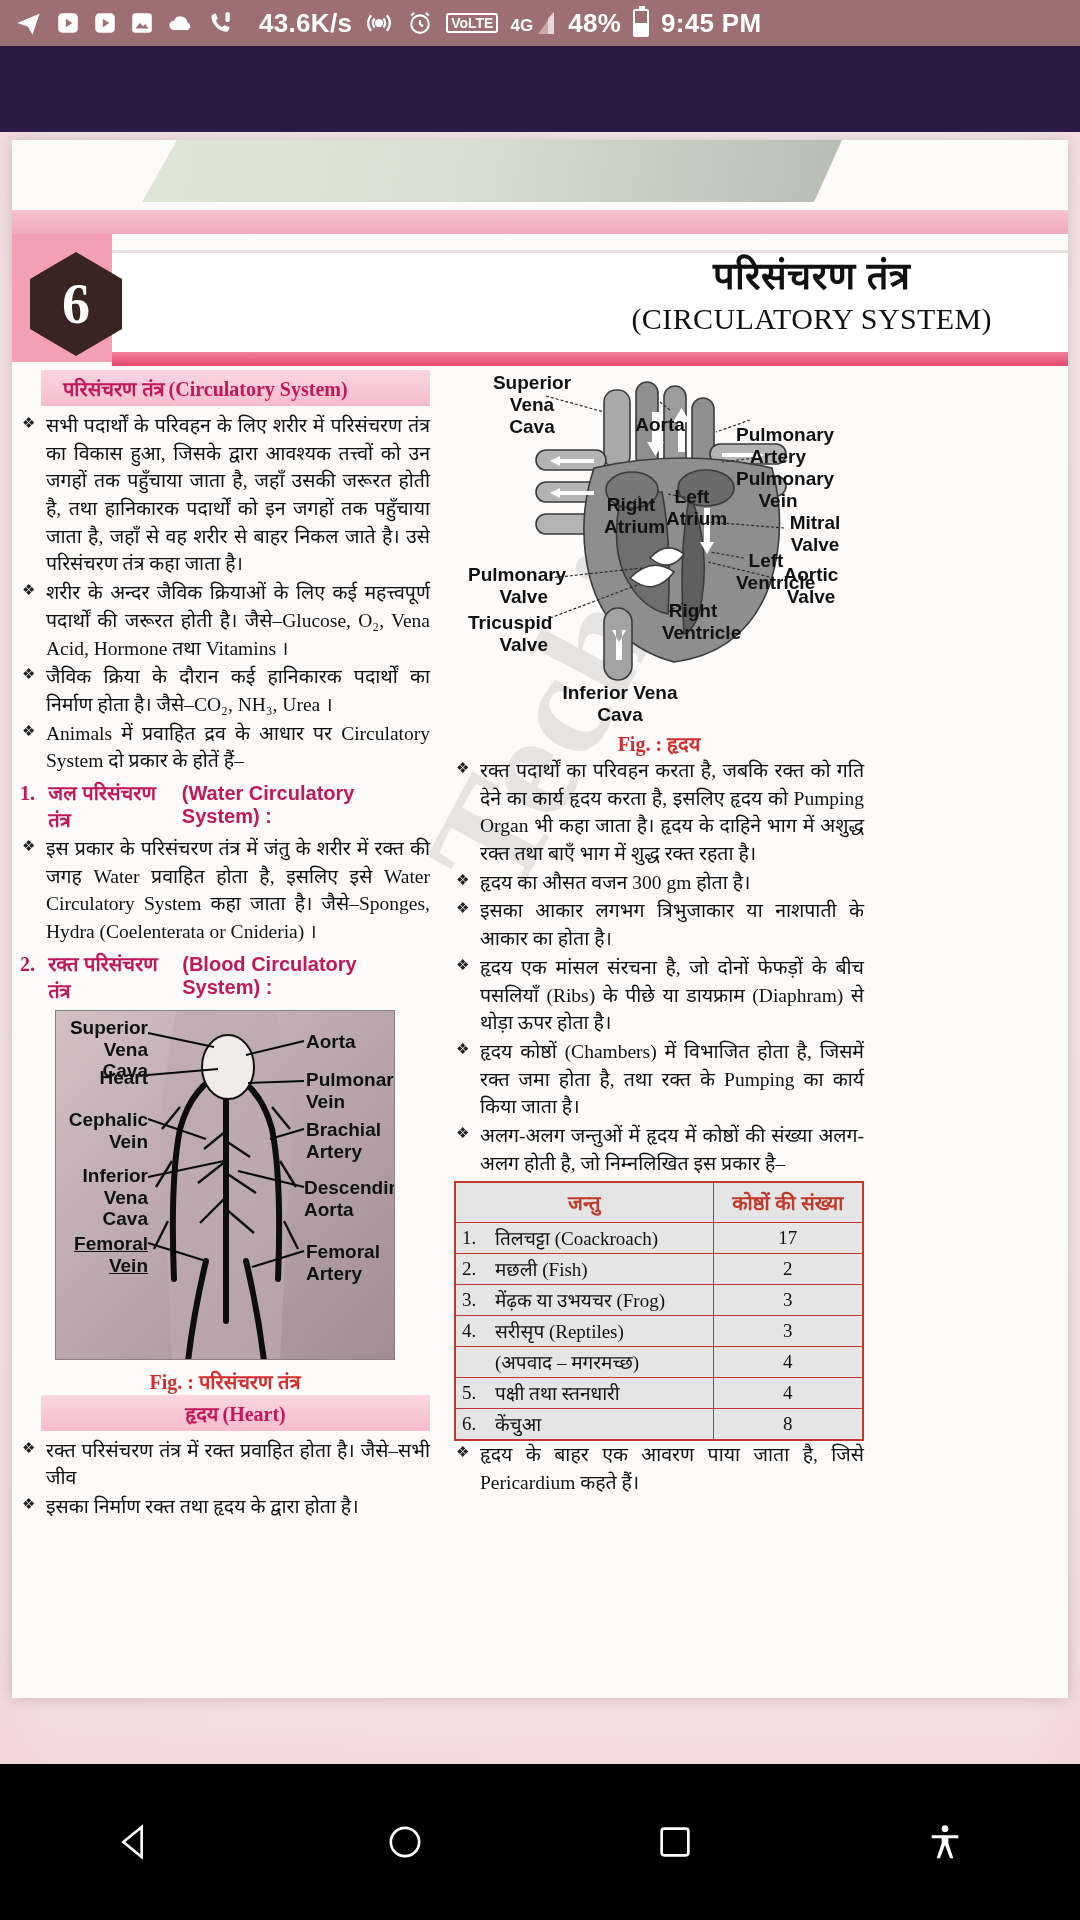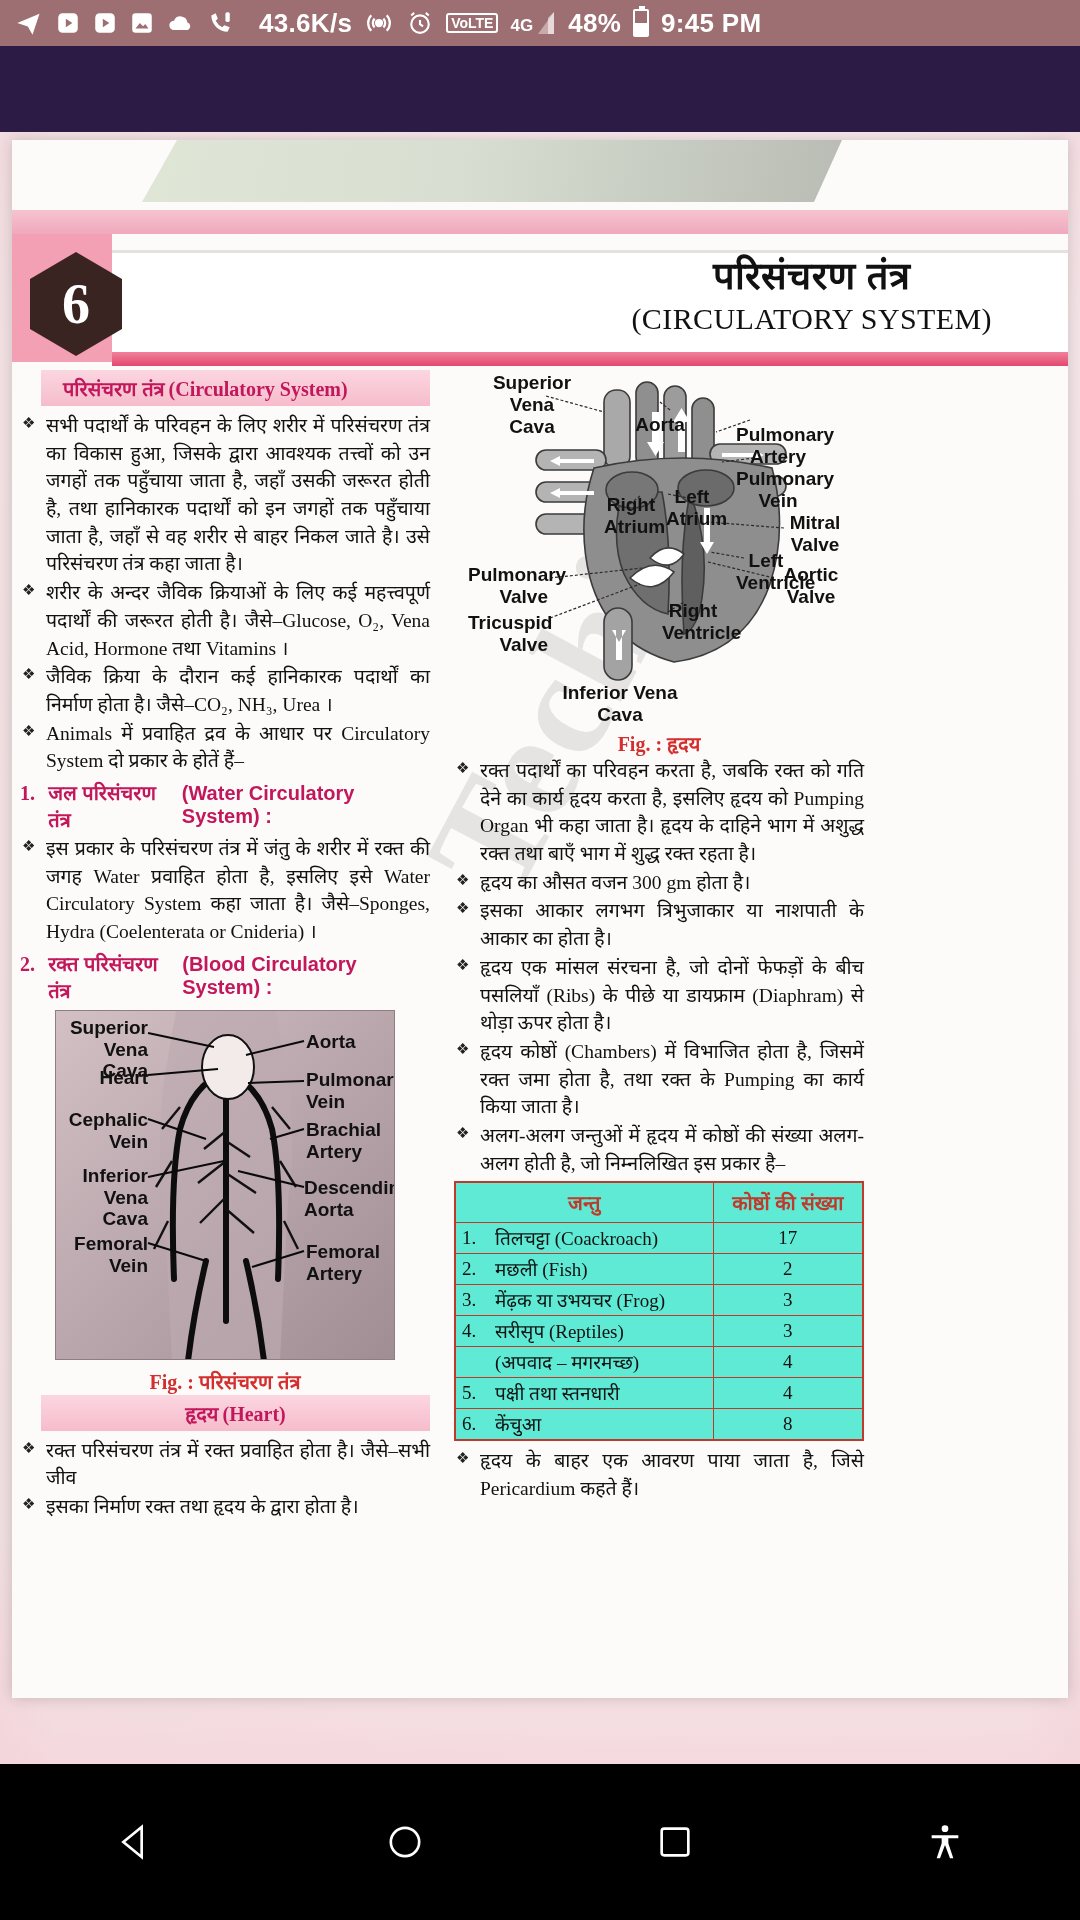--- a/index.html
+++ b/index.html
@@ -189,21 +189,21 @@
     border: 1px solid #8d7e83;
     position: relative; overflow: hidden;
   }
 
   
   table.chambers {
     width: 100%;
     border-collapse: collapse;
     border: 2px solid #c0392b;
     margin-top: 4px;
-    background: #5eead4;
+    background: #e5e5e5;
   }
   table.chambers th, table.chambers td {
     border: 1.5px solid #c0392b;
     padding: 2px 6px;
     font-size: 19px;
     font-family: "Liberation Serif", serif;
     color: #111;
   }
   table.chambers th {
     color: #c0392b; font-weight: 700; font-size: 20px;
@@ -398,21 +398,21 @@
               <line x1="248" y1="70" x2="192" y2="72"></line>
               <line x1="248" y1="118" x2="214" y2="128"></line>
               <line x1="248" y1="176" x2="182" y2="160"></line>
               <line x1="248" y1="240" x2="196" y2="256"></line>
             </g>
           </svg>
           <div class="lbl lbl-l" style="left:6px;top:6px;width:86px;">Superior Vena Cava</div>
           <div class="lbl lbl-l" style="left:6px;top:56px;width:86px;">Heart</div>
           <div class="lbl lbl-l" style="left:2px;top:98px;width:90px;">Cephalic Vein</div>
           <div class="lbl lbl-l" style="left:0px;top:154px;width:92px;">Inferior Vena Cava</div>
-          <div class="lbl lbl-l" style="left:2px;top:222px;width:90px;">Femoral Vein</div>
+          <div class="lbl lbl-l" style="left:2px;top:222px;width:90px;text-decoration:underline;">Femoral Vein</div>
 
           <div class="lbl" style="left:250px;top:20px;width:86px;text-align:left;">Aorta</div>
           <div class="lbl" style="left:250px;top:58px;width:86px;text-align:left;">Pulmonary Vein</div>
           <div class="lbl" style="left:250px;top:108px;width:86px;text-align:left;">Brachial Artery</div>
           <div class="lbl" style="left:248px;top:166px;width:90px;text-align:left;">Descending Aorta</div>
           <div class="lbl" style="left:250px;top:230px;width:86px;text-align:left;">Femoral Artery</div>
         </div>
 
         <div class="fig-cap">
           <span>Fig. :</span>
@@ -555,21 +555,21 @@
               <td class="val">4</td>
             </tr>
             <tr>
               <td class="idx">6.</td>
               <td class="nm">केंचुआ</td>
               <td class="val">8</td>
             </tr>
           </tbody>
         </table>
 
-        <ul class="bl" style="margin-top:6px;">
+        <ul class="bl" style="margin-top:0;">
           <li>हृदय के बाहर एक आवरण पाया जाता है, जिसे Pericardium कहते हैं।</li>
         </ul>
       </div>
 
     </div>
   </div>
  </div>
 </div>
 
 <div class="navbar">

